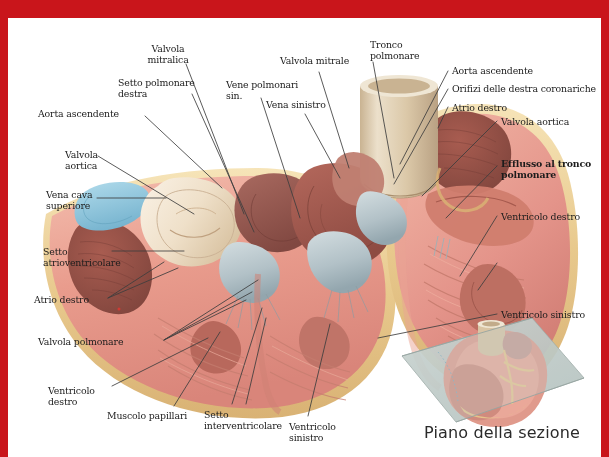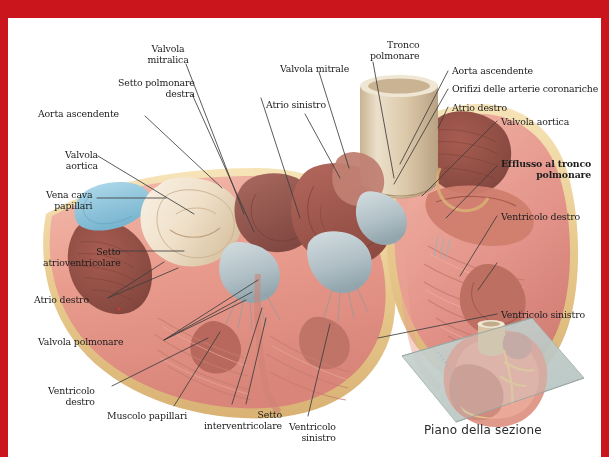--- a/index.html
+++ b/index.html
@@ -19,26 +19,25 @@
   }
   #art{position:absolute;left:0;top:0;width:593px;height:443px;}
   .lbl{
     position:absolute;
     font-family:"DejaVu Serif", serif;
     font-size:9.4px;
     line-height:10.6px;
     color:#1c1c1c;
     white-space:pre;
     letter-spacing:-0.15px;
-    text-align:right;
   }
   .plane-cap{
     position:absolute;
     font-family:"DejaVu Sans", sans-serif;
-    font-size:12px;
+    font-size:16px;
     color:#2a2a2a;
     letter-spacing:.15px;
     white-space:pre;
   }
 </style>
 </head>
 <body>
 
 <div id="frame">
   <div id="canvas">
@@ -333,34 +332,36 @@
         <g stroke="#8fb6c4" stroke-width="1" stroke-dasharray="1.6 2.4" fill="none" opacity="0.9">
           <path d="M430,334 C442,348 448,366 450,384"></path>
         </g>
       </g>
     </svg>
 
     <div class="lbl" style="left:160px;top:26px;text-align:center;transform:translateX(-50%);">Valvola
 mitralica</div>
     <div class="lbl" style="left:110px;top:60px;">Setto polmonare
 destra</div>
-    <div class="lbl" style="left:272px;top:38px;margin-top:8px;">Valvola mitrale</div>
-    <div class="lbl" style="left:258px;top:82px;">Atrio sinistro</div>
+    <div class="lbl" style="left:218px;top:62px;">Vene polmonari
+sin.</div>
+    <div class="lbl" style="left:272px;top:38px;">Valvola mitrale</div>
+    <div class="lbl" style="left:258px;top:82px;">Vena sinistro</div>
     <div class="lbl" style="left:362px;top:22px;">Tronco
 polmonare</div>
     <div class="lbl" style="left:444px;top:48px;">Aorta ascendente</div>
-    <div class="lbl" style="left:444px;top:66px;">Orifizi delle arterie coronariche</div>
+    <div class="lbl" style="left:444px;top:66px;">Orifizi delle destra coronariche</div>
     <div class="lbl" style="left:444px;top:85px;">Atrio destro</div>
     <div class="lbl" style="left:493px;top:99px;">Valvola aortica</div>
 
     <div class="lbl" style="left:30px;top:91px;">Aorta ascendente</div>
     <div class="lbl" style="left:57px;top:132px;">Valvola
 aortica</div>
     <div class="lbl" style="left:38px;top:172px;">Vena cava
-papillari</div>
+superiore</div>
 
     <div class="lbl" style="left:493px;top:141px;font-weight:bold;">Efflusso al tronco
 polmonare</div>
     <div class="lbl" style="left:493px;top:194px;">Ventricolo destro</div>
     <div class="lbl" style="left:493px;top:292px;">Ventricolo sinistro</div>
 
     <div class="lbl" style="left:35px;top:229px;">Setto
 atrioventricolare</div>
     <div class="lbl" style="left:26px;top:277px;">Atrio destro</div>
     <div class="lbl" style="left:30px;top:319px;">Valvola polmonare</div>

